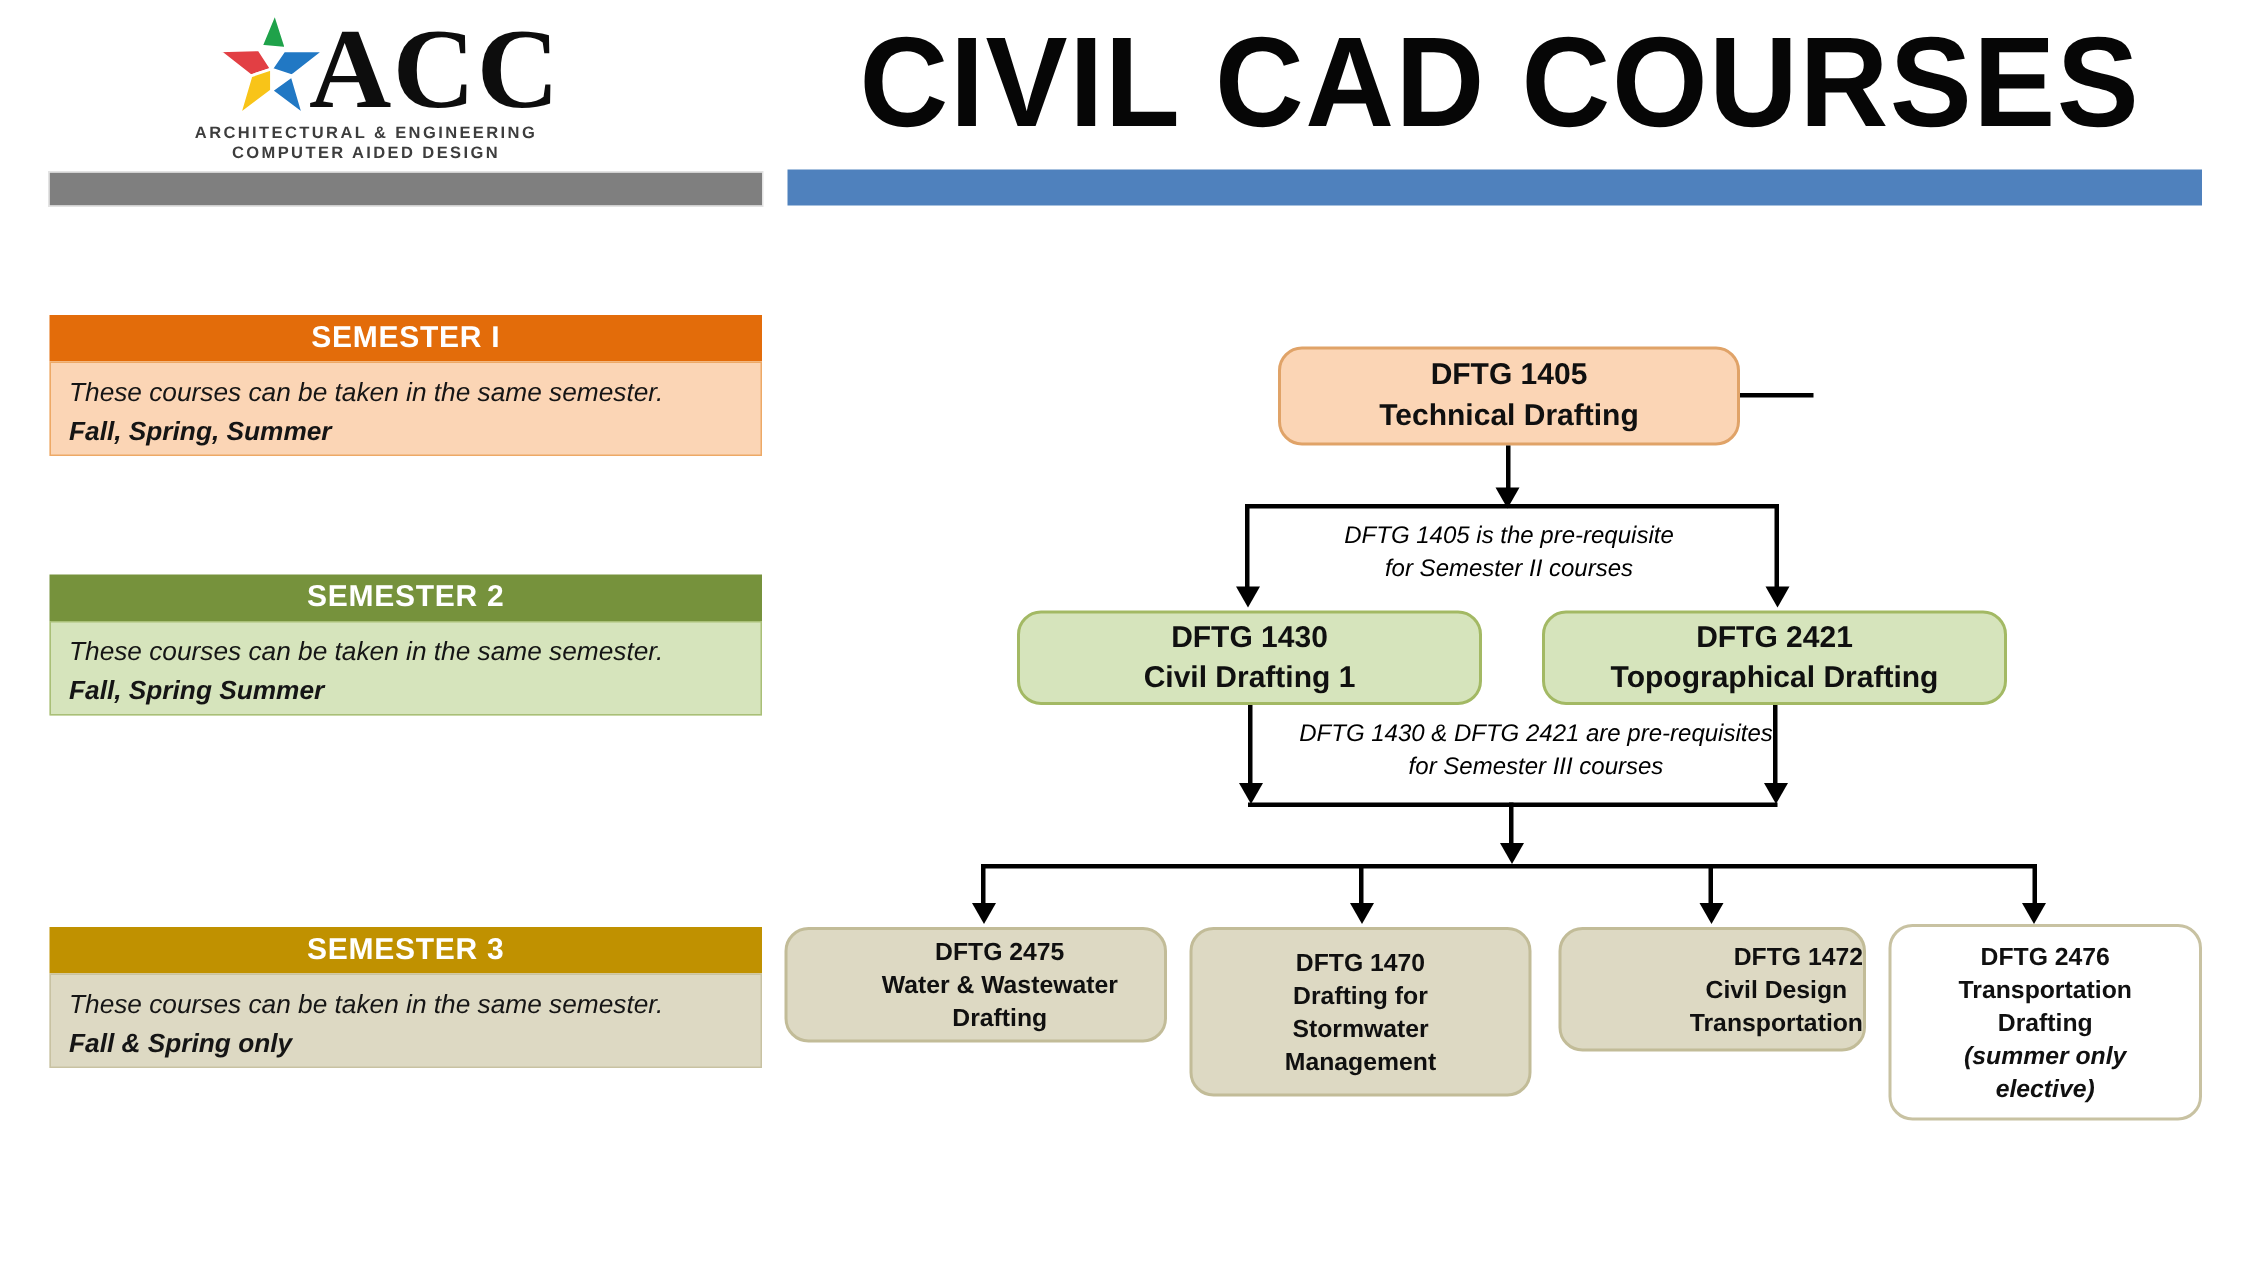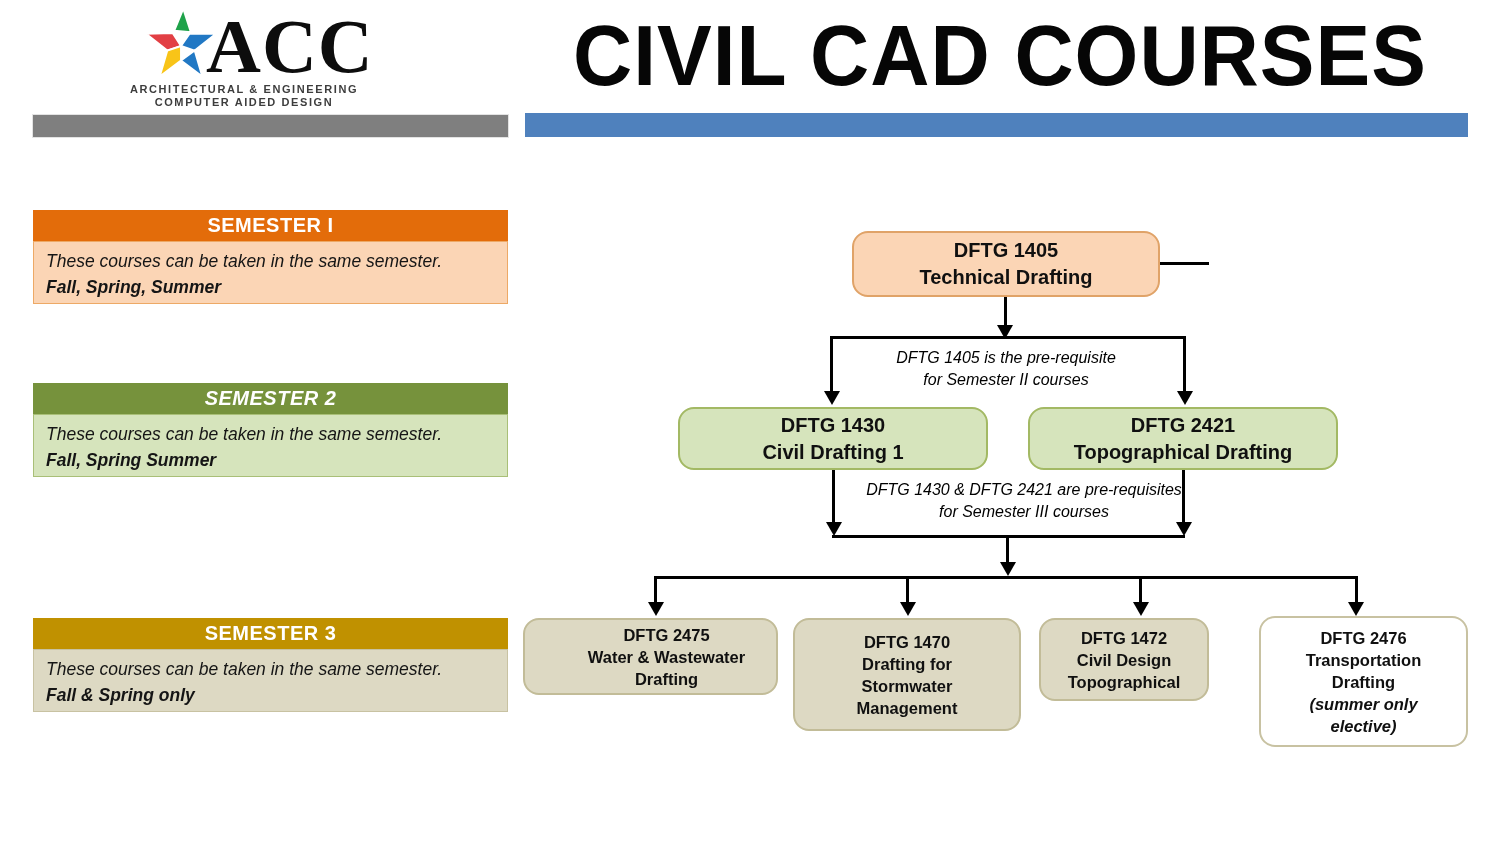--- a/index.html
+++ b/index.html
@@ -34,21 +34,21 @@
     height:31px; display:flex; align-items:center; justify-content:center;
     color:#fff; font-weight:bold; font-size:20px; letter-spacing:0.5px;
   }
   .panel-body{
     box-sizing:border-box; height:63px; padding:6px 12px 0 12px;
     font-style:italic; font-size:17.5px; line-height:26px; color:#151515;
   }
   .panel-body .terms{font-weight:bold;}
   .panel-sem1 .panel-header{background:#e36c0a;}
   .panel-sem1 .panel-body{background:#fbd5b5; border:1px solid #eda966;}
-  .panel-sem2 .panel-header{background:#76923c;font-style:italic;}
+  .panel-sem2 .panel-header{background:#76923c;}
   .panel-sem2 .panel-body{background:#d6e4bc; border:1px solid #a9bf77;}
   .panel-sem3 .panel-header{background:#c09100;}
   .panel-sem3 .panel-body{background:#ddd9c3; border:1px solid #c8c2a2;}
 
   
   .fbox{
     position:absolute; box-sizing:border-box; display:flex; flex-direction:column;
     align-items:center; justify-content:center; text-align:center;
     font-weight:bold; color:#101010;border-radius:16px;
   }
@@ -139,24 +139,24 @@
 Drafting</div>
   </div>
 
   <div class="fbox box-tan fs16" style="left:793px; top:618px; width:228px; height:113px;">
     <div>DFTG 1470</div>
     <div class="pre">Drafting for
 Stormwater
 Management</div>
   </div>
 
-  <div class="fbox box-tan fs16" style="left:1039px; top:618px; width:170px; height:83px;">
+  <div class="fbox box-tan fs16" style="left:1039px; top:618px; width:205px; height:83px;align-items:flex-end;">
     <div>DFTG 1472</div>
     <div class="pre">Civil Design
-Topographical</div>
+Transportation</div>
   </div>
 
   <div class="fbox box-white fs16" style="left:1259px; top:616px; width:209px; height:131px;">
     <div>DFTG 2476</div>
     <div class="pre">Transportation
 Drafting</div>
     <div class="pre box-note">(summer only
 elective)</div>
   </div>
 

